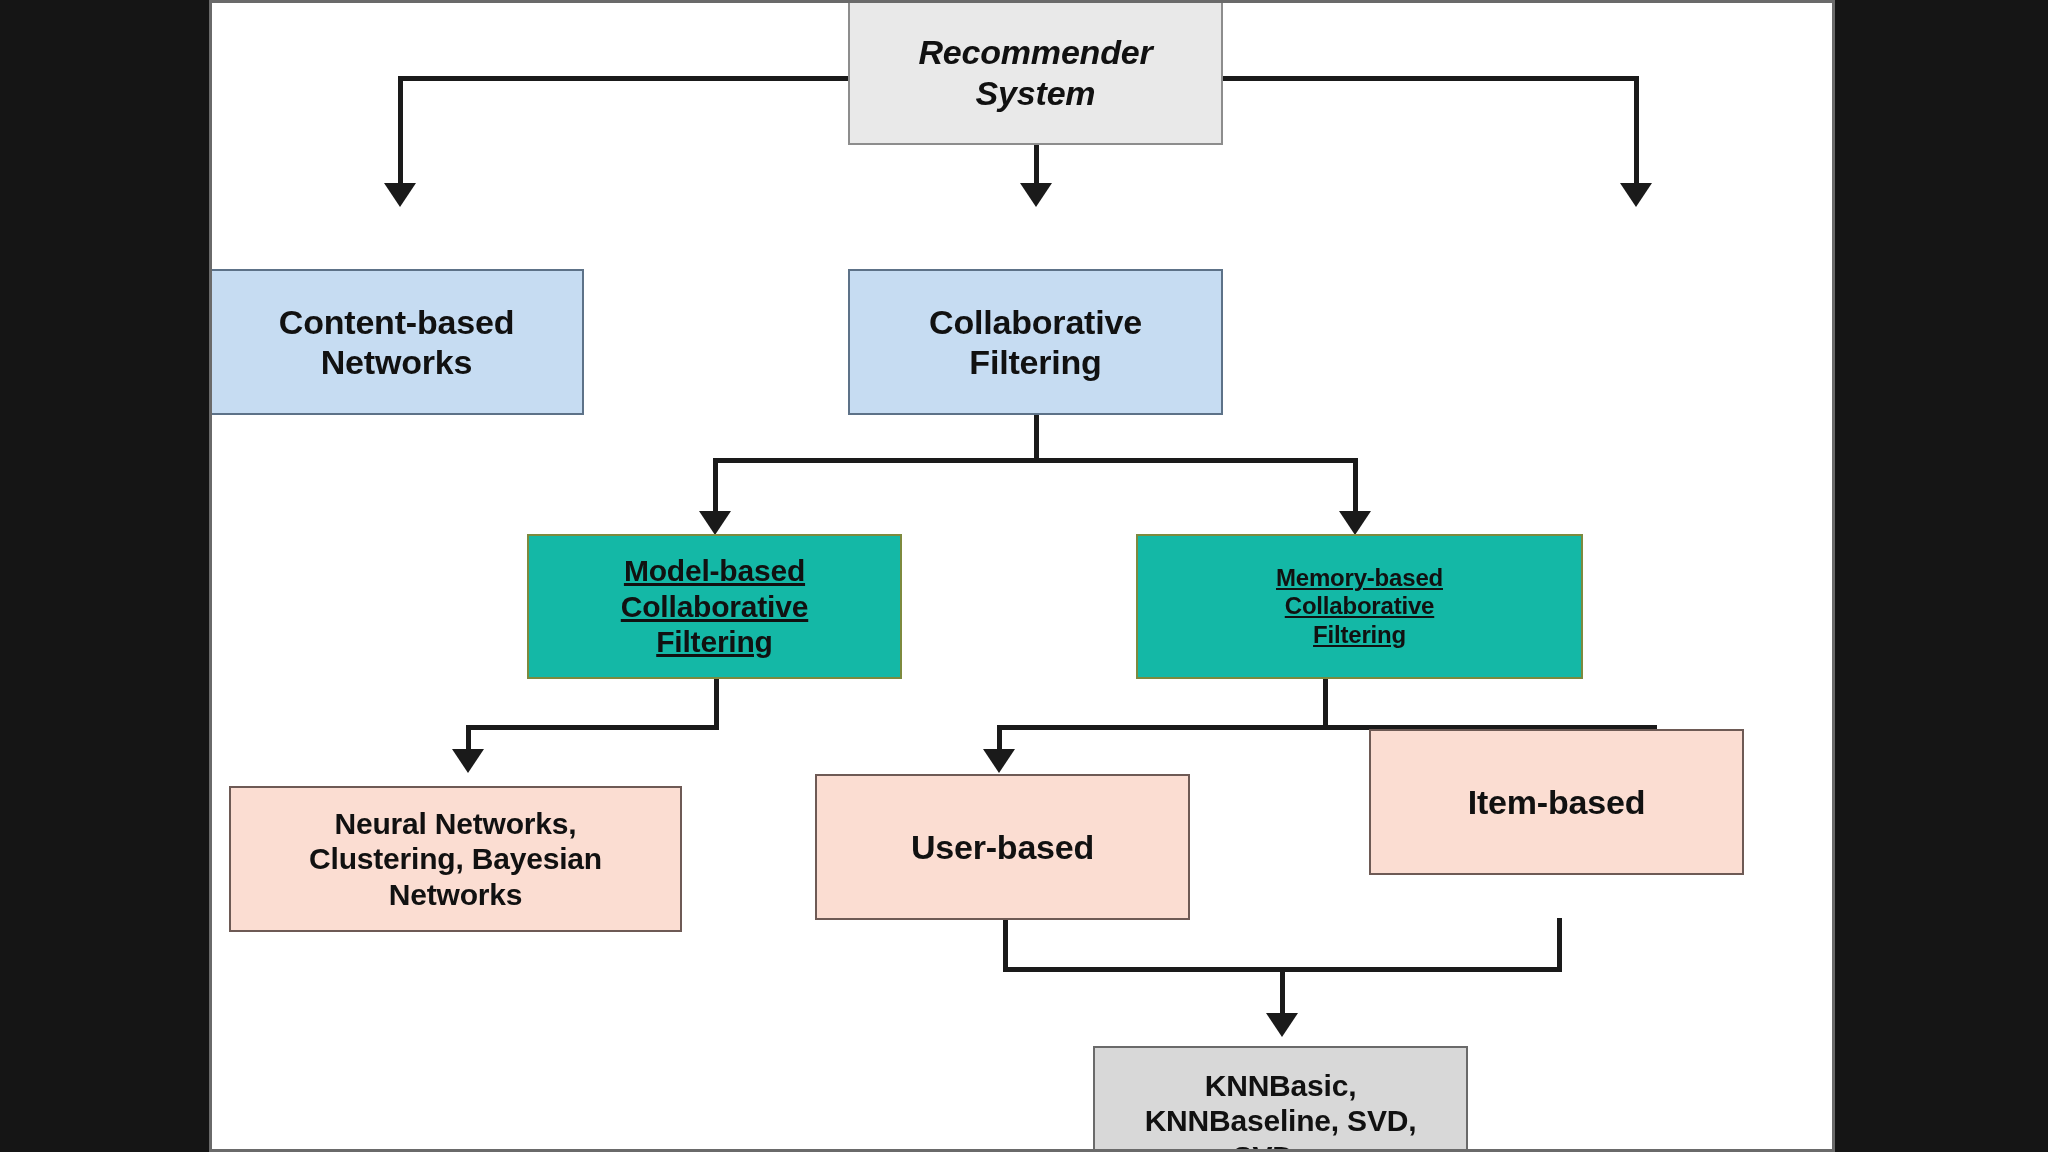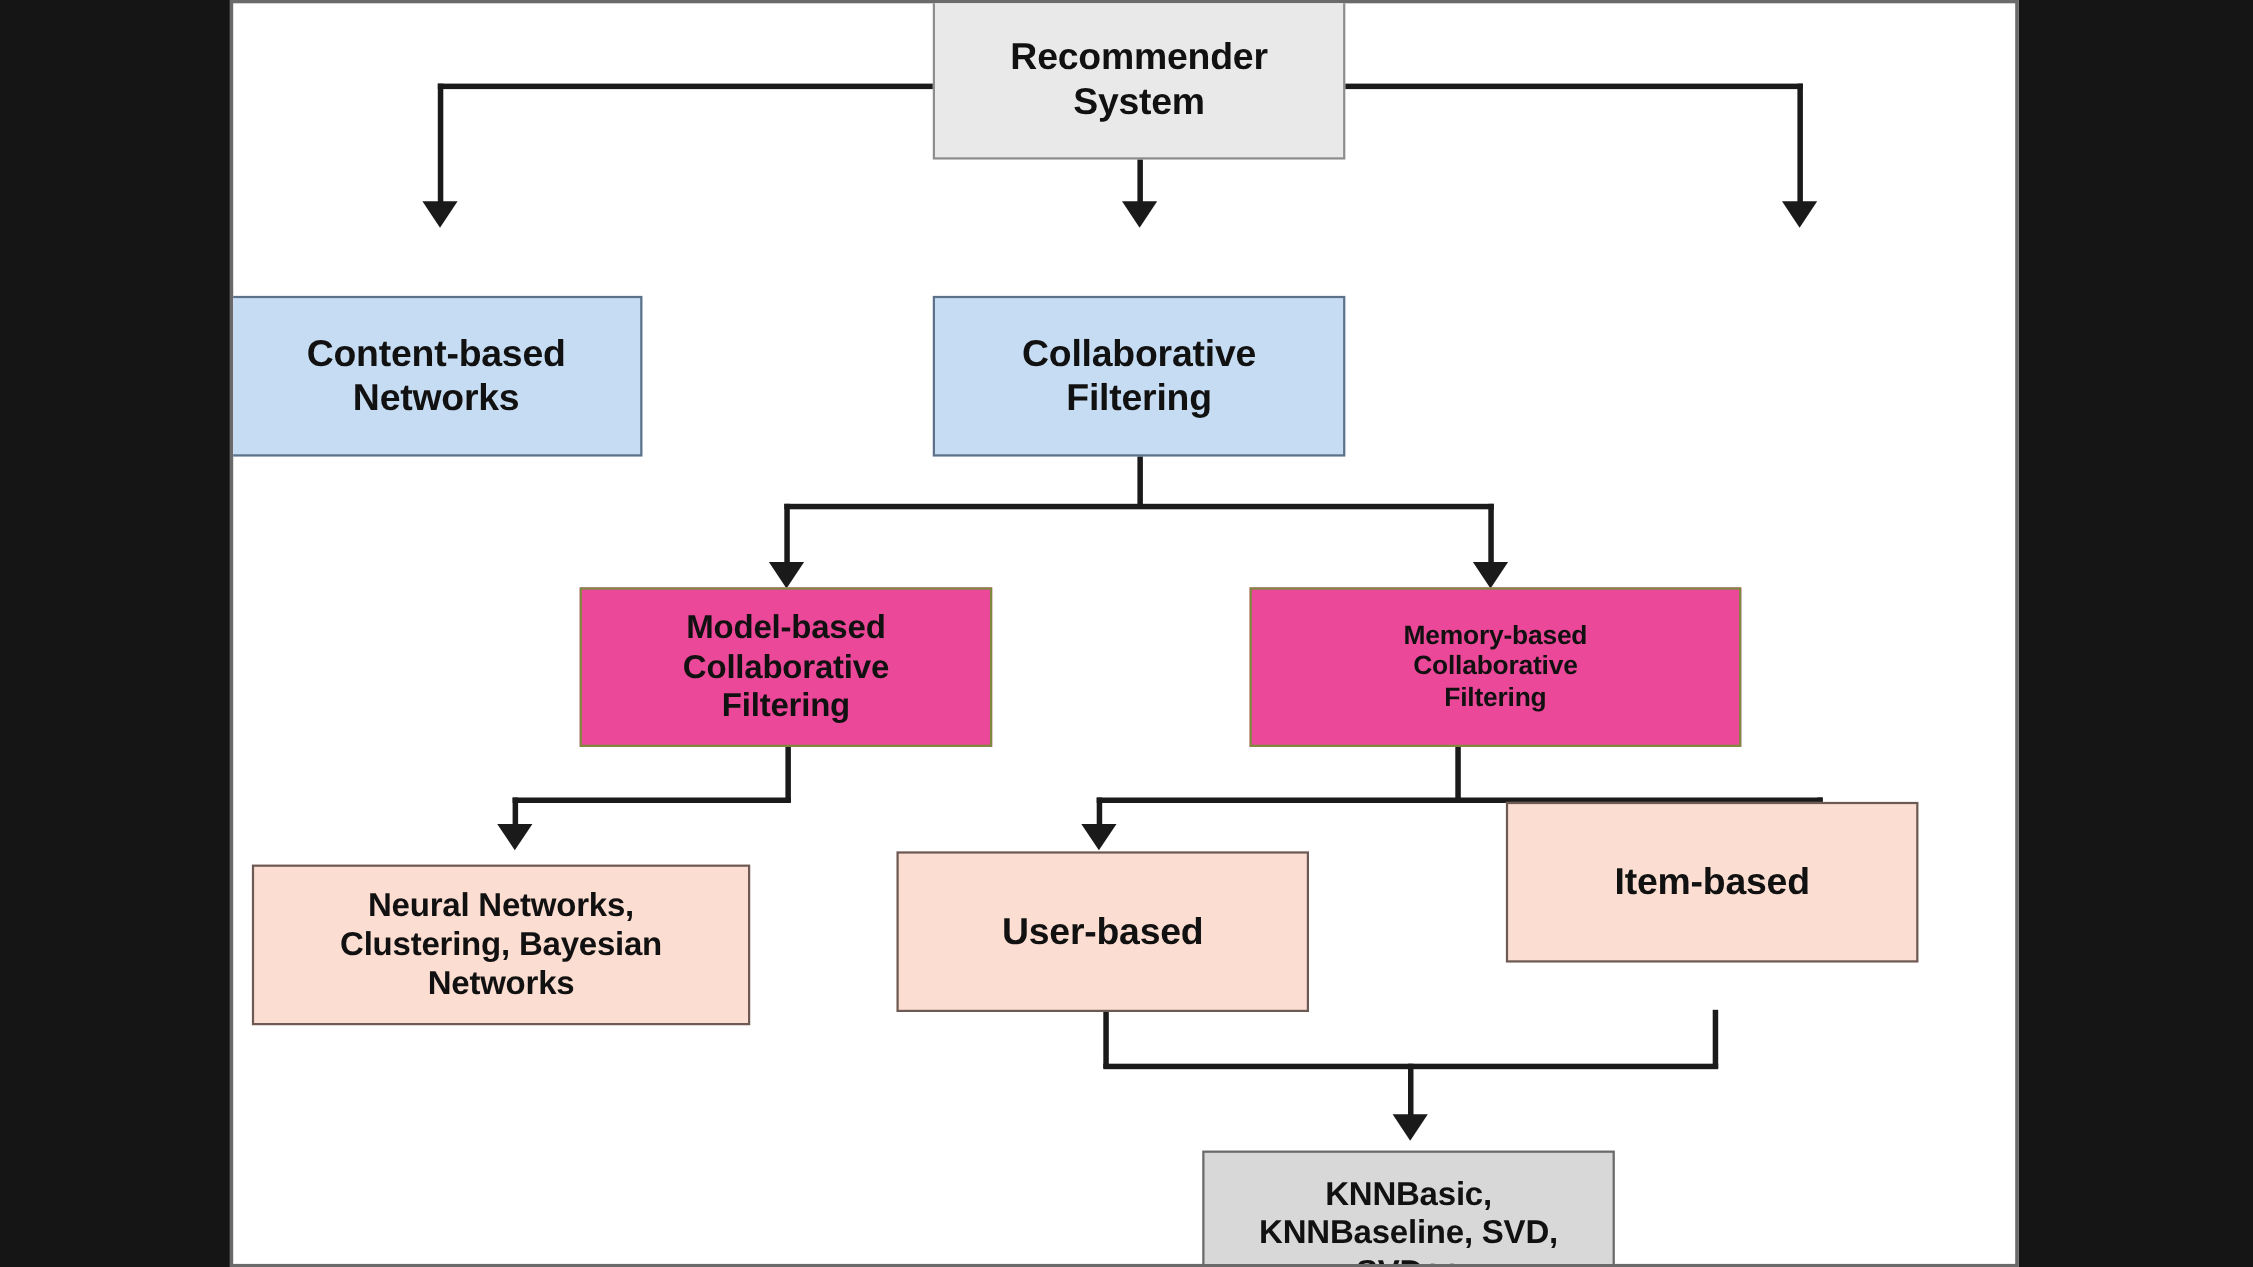--- a/index.html
+++ b/index.html
@@ -35,23 +35,23 @@
     display: flex;
     align-items: center;
     justify-content: center;
     text-align: center;
     font-weight: bold;
     color: #111111;
     line-height: 1.18;
     letter-spacing: -0.2px;
     white-space: pre-line;
   }
-  .node.gray   { background: #e9e9e9; border: 2px solid #8d8d8d; }
+  .node.gray   { background: #e9e9e9; border: 2px solid #8d8d8d; font-style: italic; }
   .node.blue   { background: #c6dcf2; border: 2px solid #5d7288; }
-  .node.green  { background: #ec4899; border: 2px solid #7d8a3e; }
+  .node.green  { background: #14b8a6; border: 2px solid #7d8a3e; text-decoration: underline; }
   .node.pink   { background: #fbddd2; border: 2px solid #6e5a55; }
   .node.graydark { background: #d8d8d8; border: 2px solid #6a6a6a; }
 
   .line {
     position: absolute;
     background: #1a1a1a;
   }
   .vline { width: 5px; }
   .hline { height: 5px; }
 

